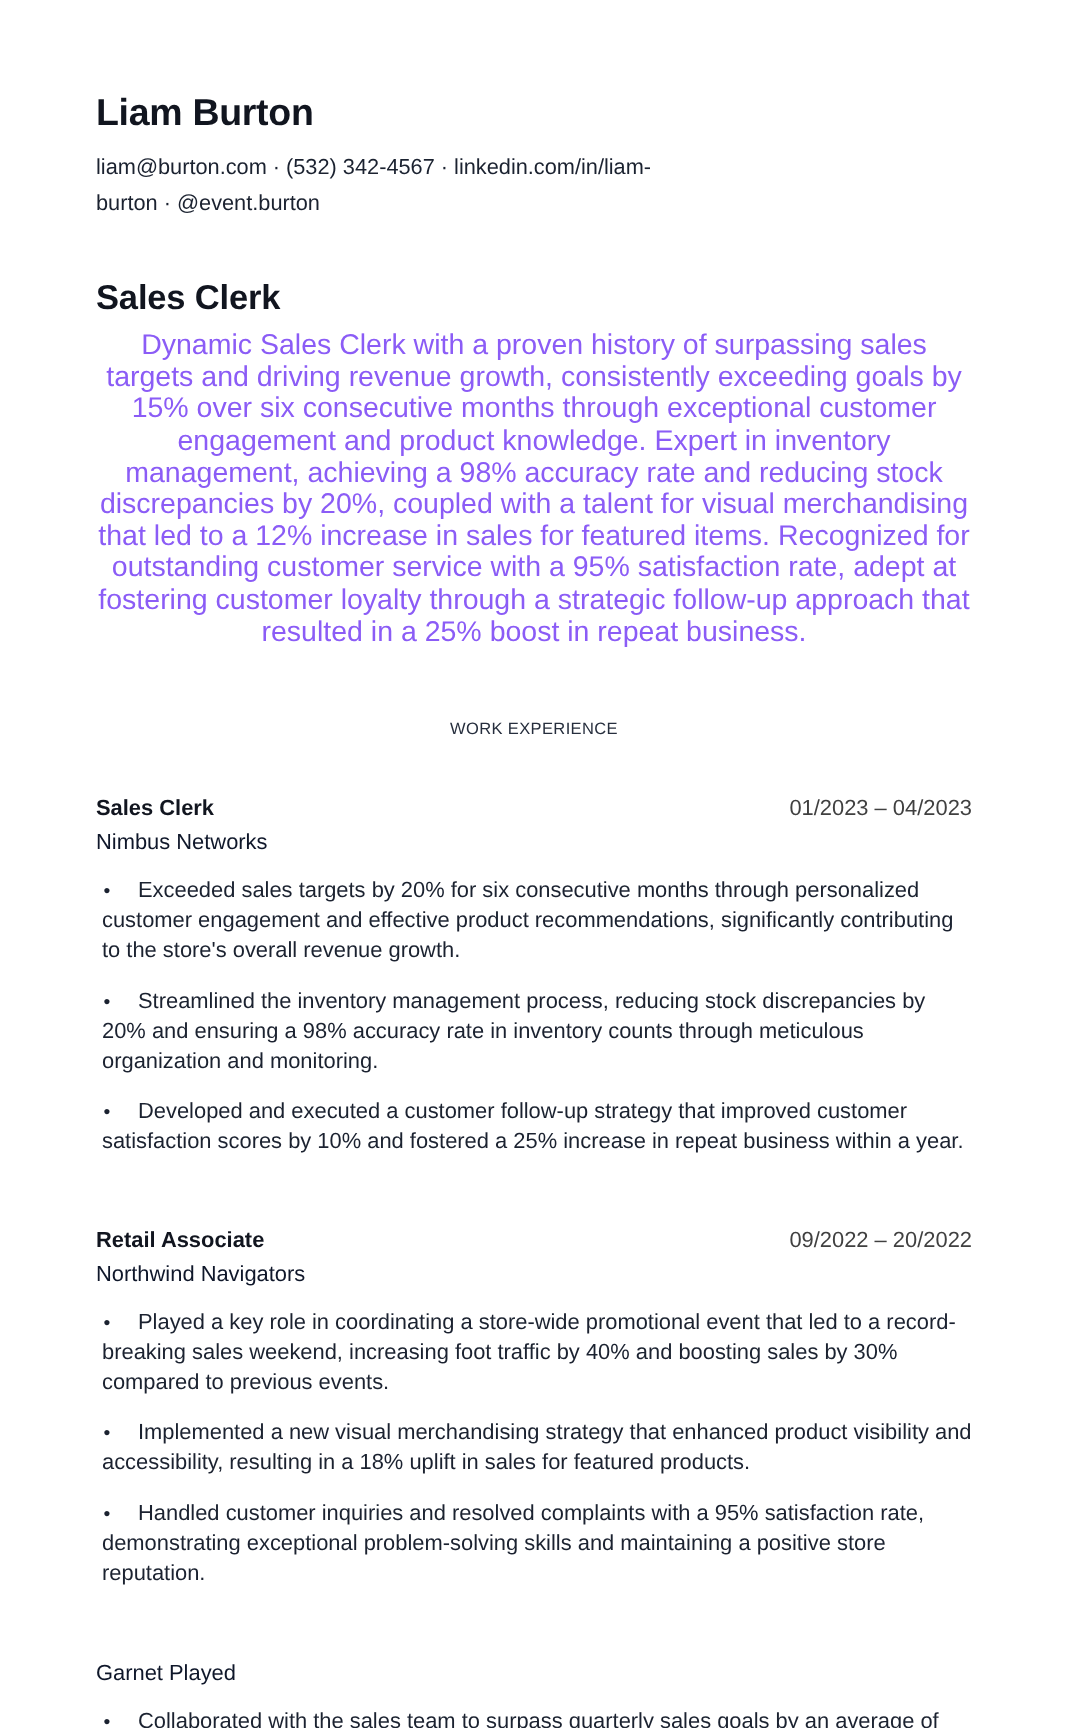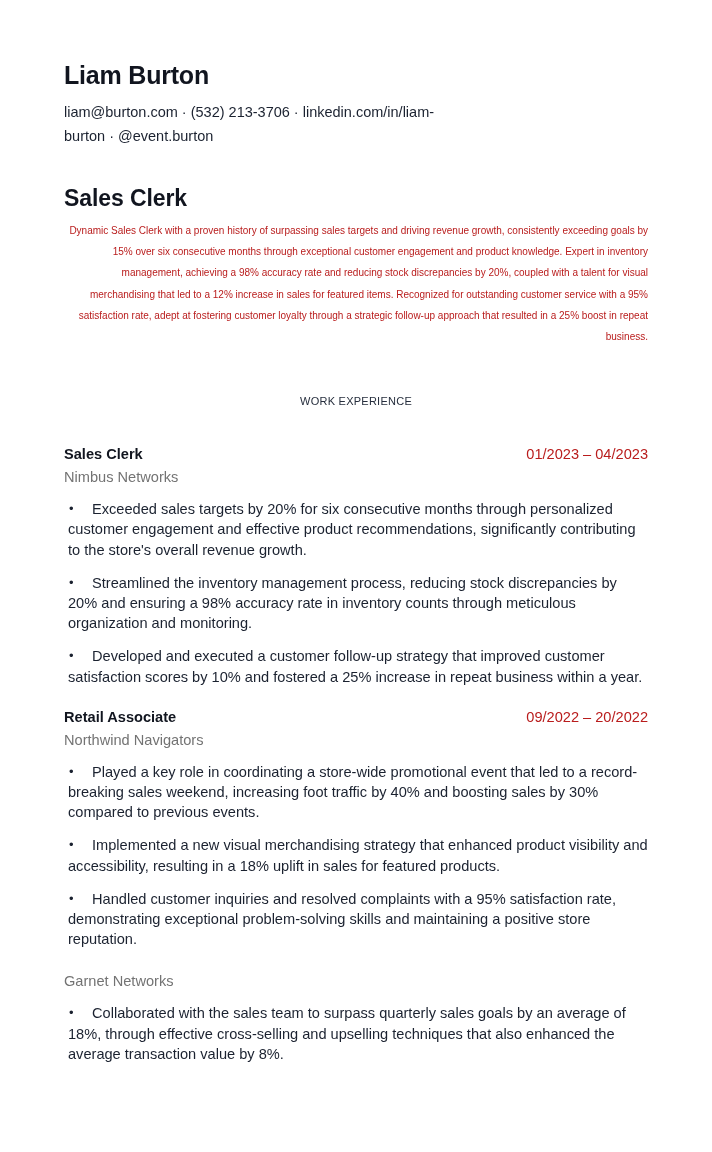--- a/index.html
+++ b/index.html
@@ -51,64 +51,64 @@
   }
   .role-title {
     font-size: 23px;
     font-weight: bold;
     letter-spacing: -0.1px;
     line-height: 1.15;
     margin: 0 0 9px 0;
     color: #11151f;
   }
   .summary-text {
-    font-size: 10px;
+    font-size: 19px;
     line-height: 21.2px;
     margin: 0;
-    color: #b91c1c;
-    text-align: right;
+    color: #8b5cf6;
+    text-align: center;
   }
 
   
   .section-label {
     font-size: 11px;
     letter-spacing: 0.25px;
     text-transform: uppercase;
     color: #262e3d;
     margin-top: 48px;
     margin-bottom: 0;
     text-align: center;
   }
 
   .job {
-    margin-top: 21px;
+    margin-top: 46px;
   }
   .job.first {
     margin-top: 38px;
   }
   .job-head {
     display: flex;
     justify-content: space-between;
     align-items: baseline;
   }
   .job-title {
     font-size: 14.6px;
     font-weight: bold;
     color: #11151f;
     line-height: 19px;
   }
   .job-dates {
     font-size: 14.6px;
-    color: #b91c1c;
+    color: #404040;
     line-height: 19px;
     white-space: nowrap;
   }
   .job-company {
     font-size: 14.6px;
-    color: #737373;
+    color: #0f172a;
     line-height: 22px;
     margin-top: 2px;
   }
 
   .bullets {
     list-style: none;
     margin: 11px 0 0 0;
     padding: 0;
   }
   .bullets li {
@@ -135,21 +135,21 @@
   }
 </style>
 </head>
 <body>
 
 <div class="page">
 
   <div>
     <h1 class="name">Liam Burton</h1>
     <p class="contact">
-      <span>liam@burton.com</span><span class="sep">·</span><span>(532) 213-3706</span><span class="sep">·</span><span>linkedin.com/in/liam-burton</span><span class="sep">·</span><span>@event.burton</span>
+      <span>liam@burton.com</span><span class="sep">·</span><span>(532) 342-4567</span><span class="sep">·</span><span>linkedin.com/in/liam-burton</span><span class="sep">·</span><span>@event.burton</span>
     </p>
   </div>
 
   <div class="summary-block">
     <h2 class="role-title">Sales Clerk</h2>
     <p class="summary-text">Dynamic Sales Clerk with a proven history of surpassing sales targets and driving revenue growth, consistently exceeding goals by 15% over six consecutive months through exceptional customer engagement and product knowledge. Expert in inventory management, achieving a 98% accuracy rate and reducing stock discrepancies by 20%, coupled with a talent for visual merchandising that led to a 12% increase in sales for featured items. Recognized for outstanding customer service with a 95% satisfaction rate, adept at fostering customer loyalty through a strategic follow-up approach that resulted in a 25% boost in repeat business.</p>
   </div>
 
   <div class="section-label">WORK EXPERIENCE</div>
 
@@ -191,21 +191,21 @@
           <span class="b-text">Implemented a new visual merchandising strategy that enhanced product visibility and accessibility, resulting in a 18% uplift in sales for featured products.</span>
         </li>
       <li>
           <span class="b-dot">•</span>
           <span class="b-text">Handled customer inquiries and resolved complaints with a 95% satisfaction rate, demonstrating exceptional problem-solving skills and maintaining a positive store reputation.</span>
         </li>
     </ul>
   </div>
 
   <div class="job">
-    <div class="job-company">Garnet Networks</div>
+    <div class="job-company">Garnet Played</div>
     <ul class="bullets">
       <li>
           <span class="b-dot">•</span>
           <span class="b-text">Collaborated with the sales team to surpass quarterly sales goals by an average of 18%, through effective cross-selling and upselling techniques that also enhanced the average transaction value by 8%.</span>
         </li>
 
     </ul>
   </div>
 
 </div>

